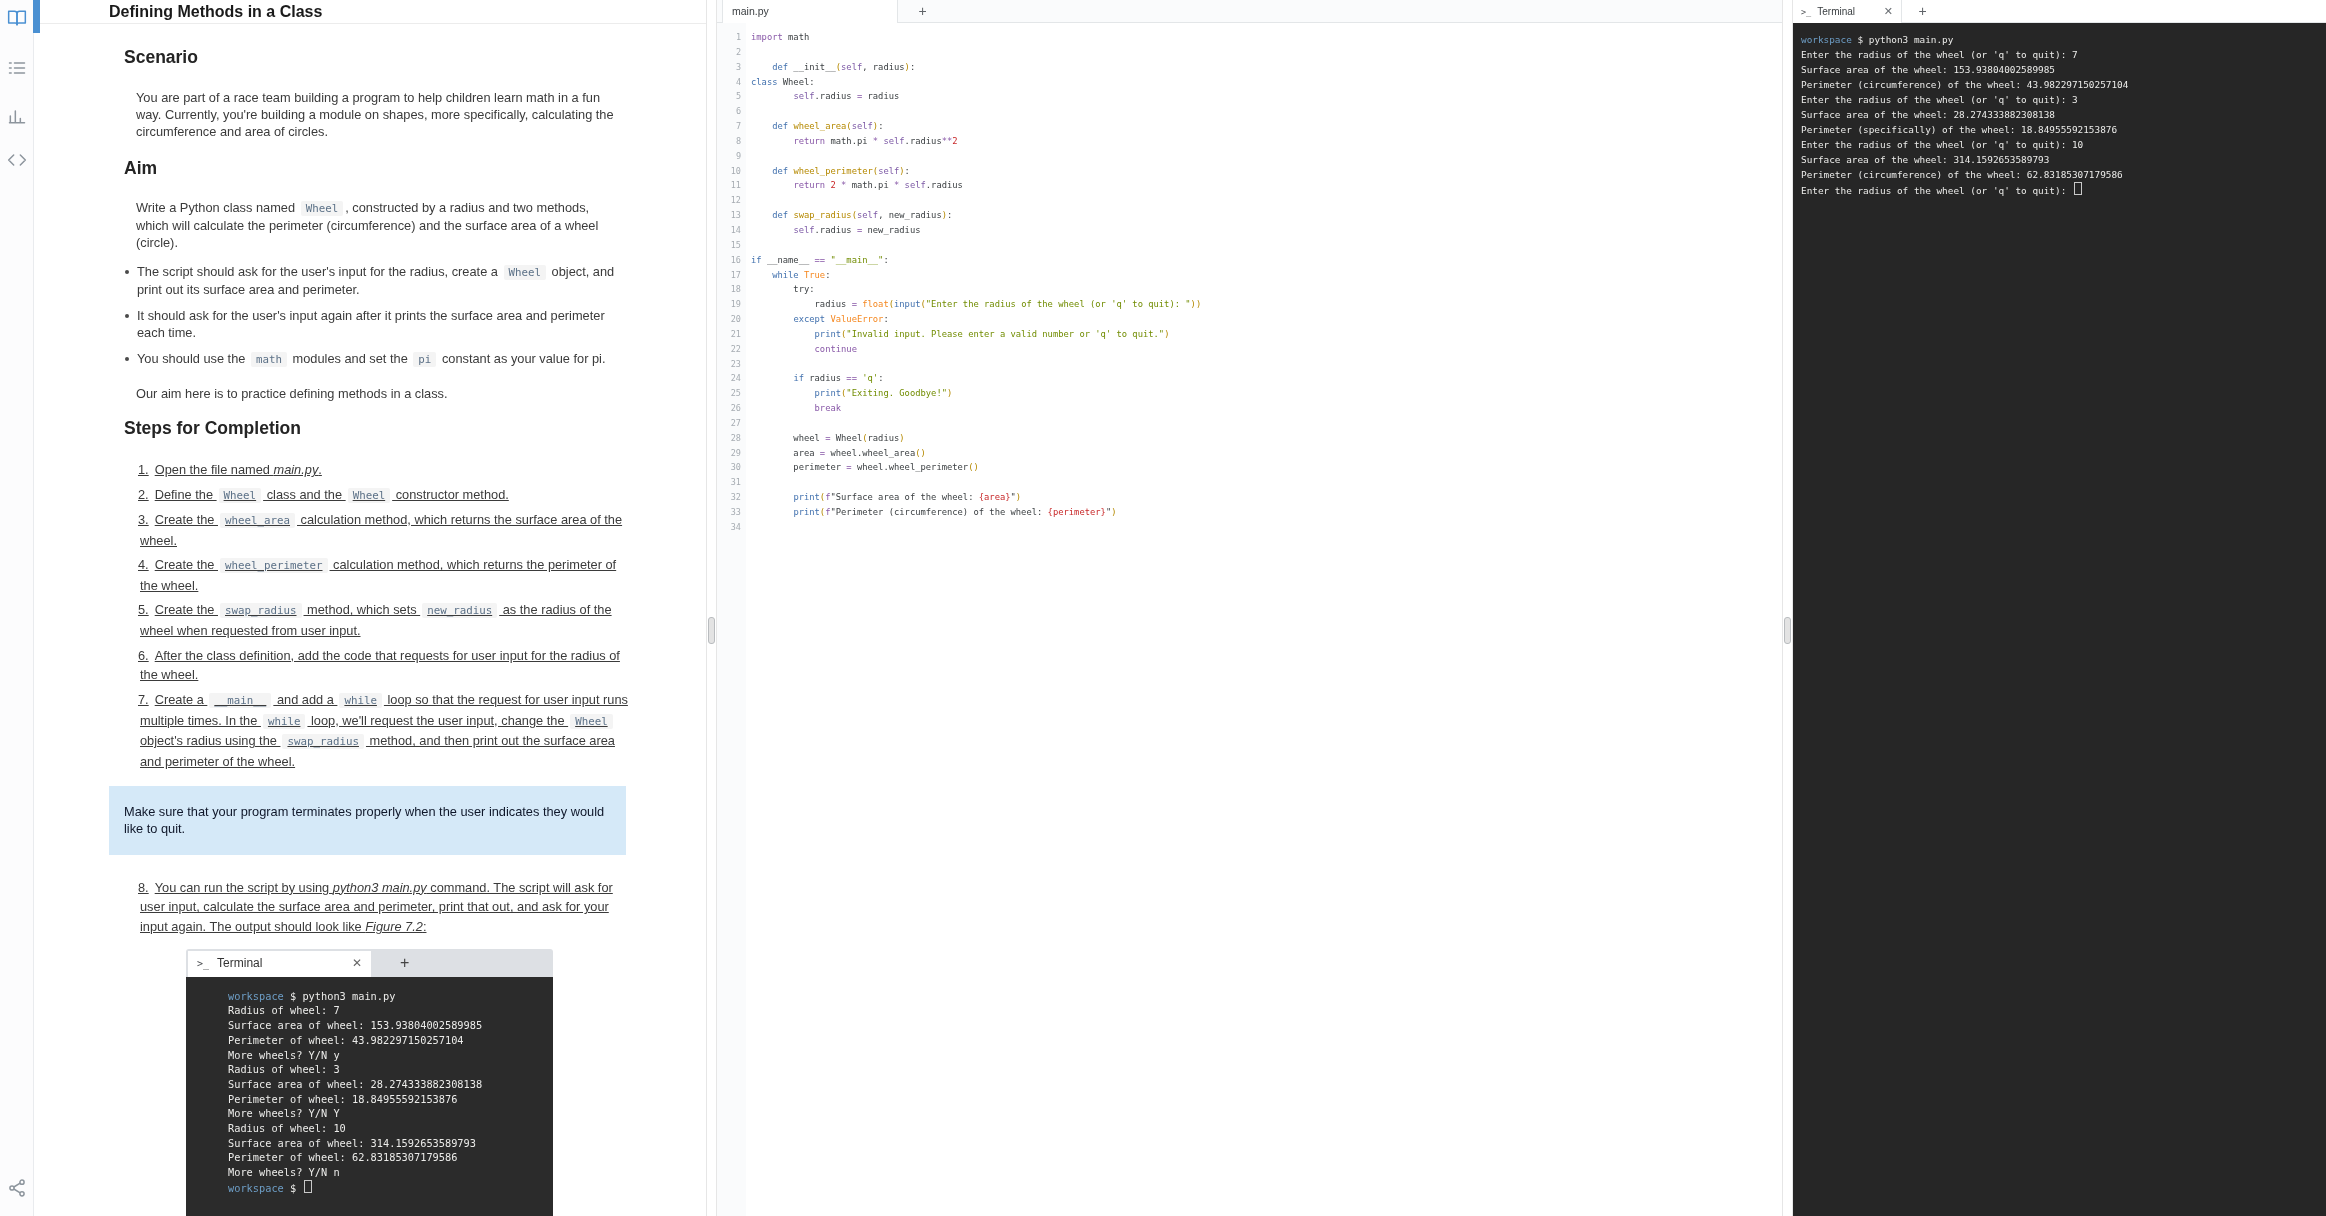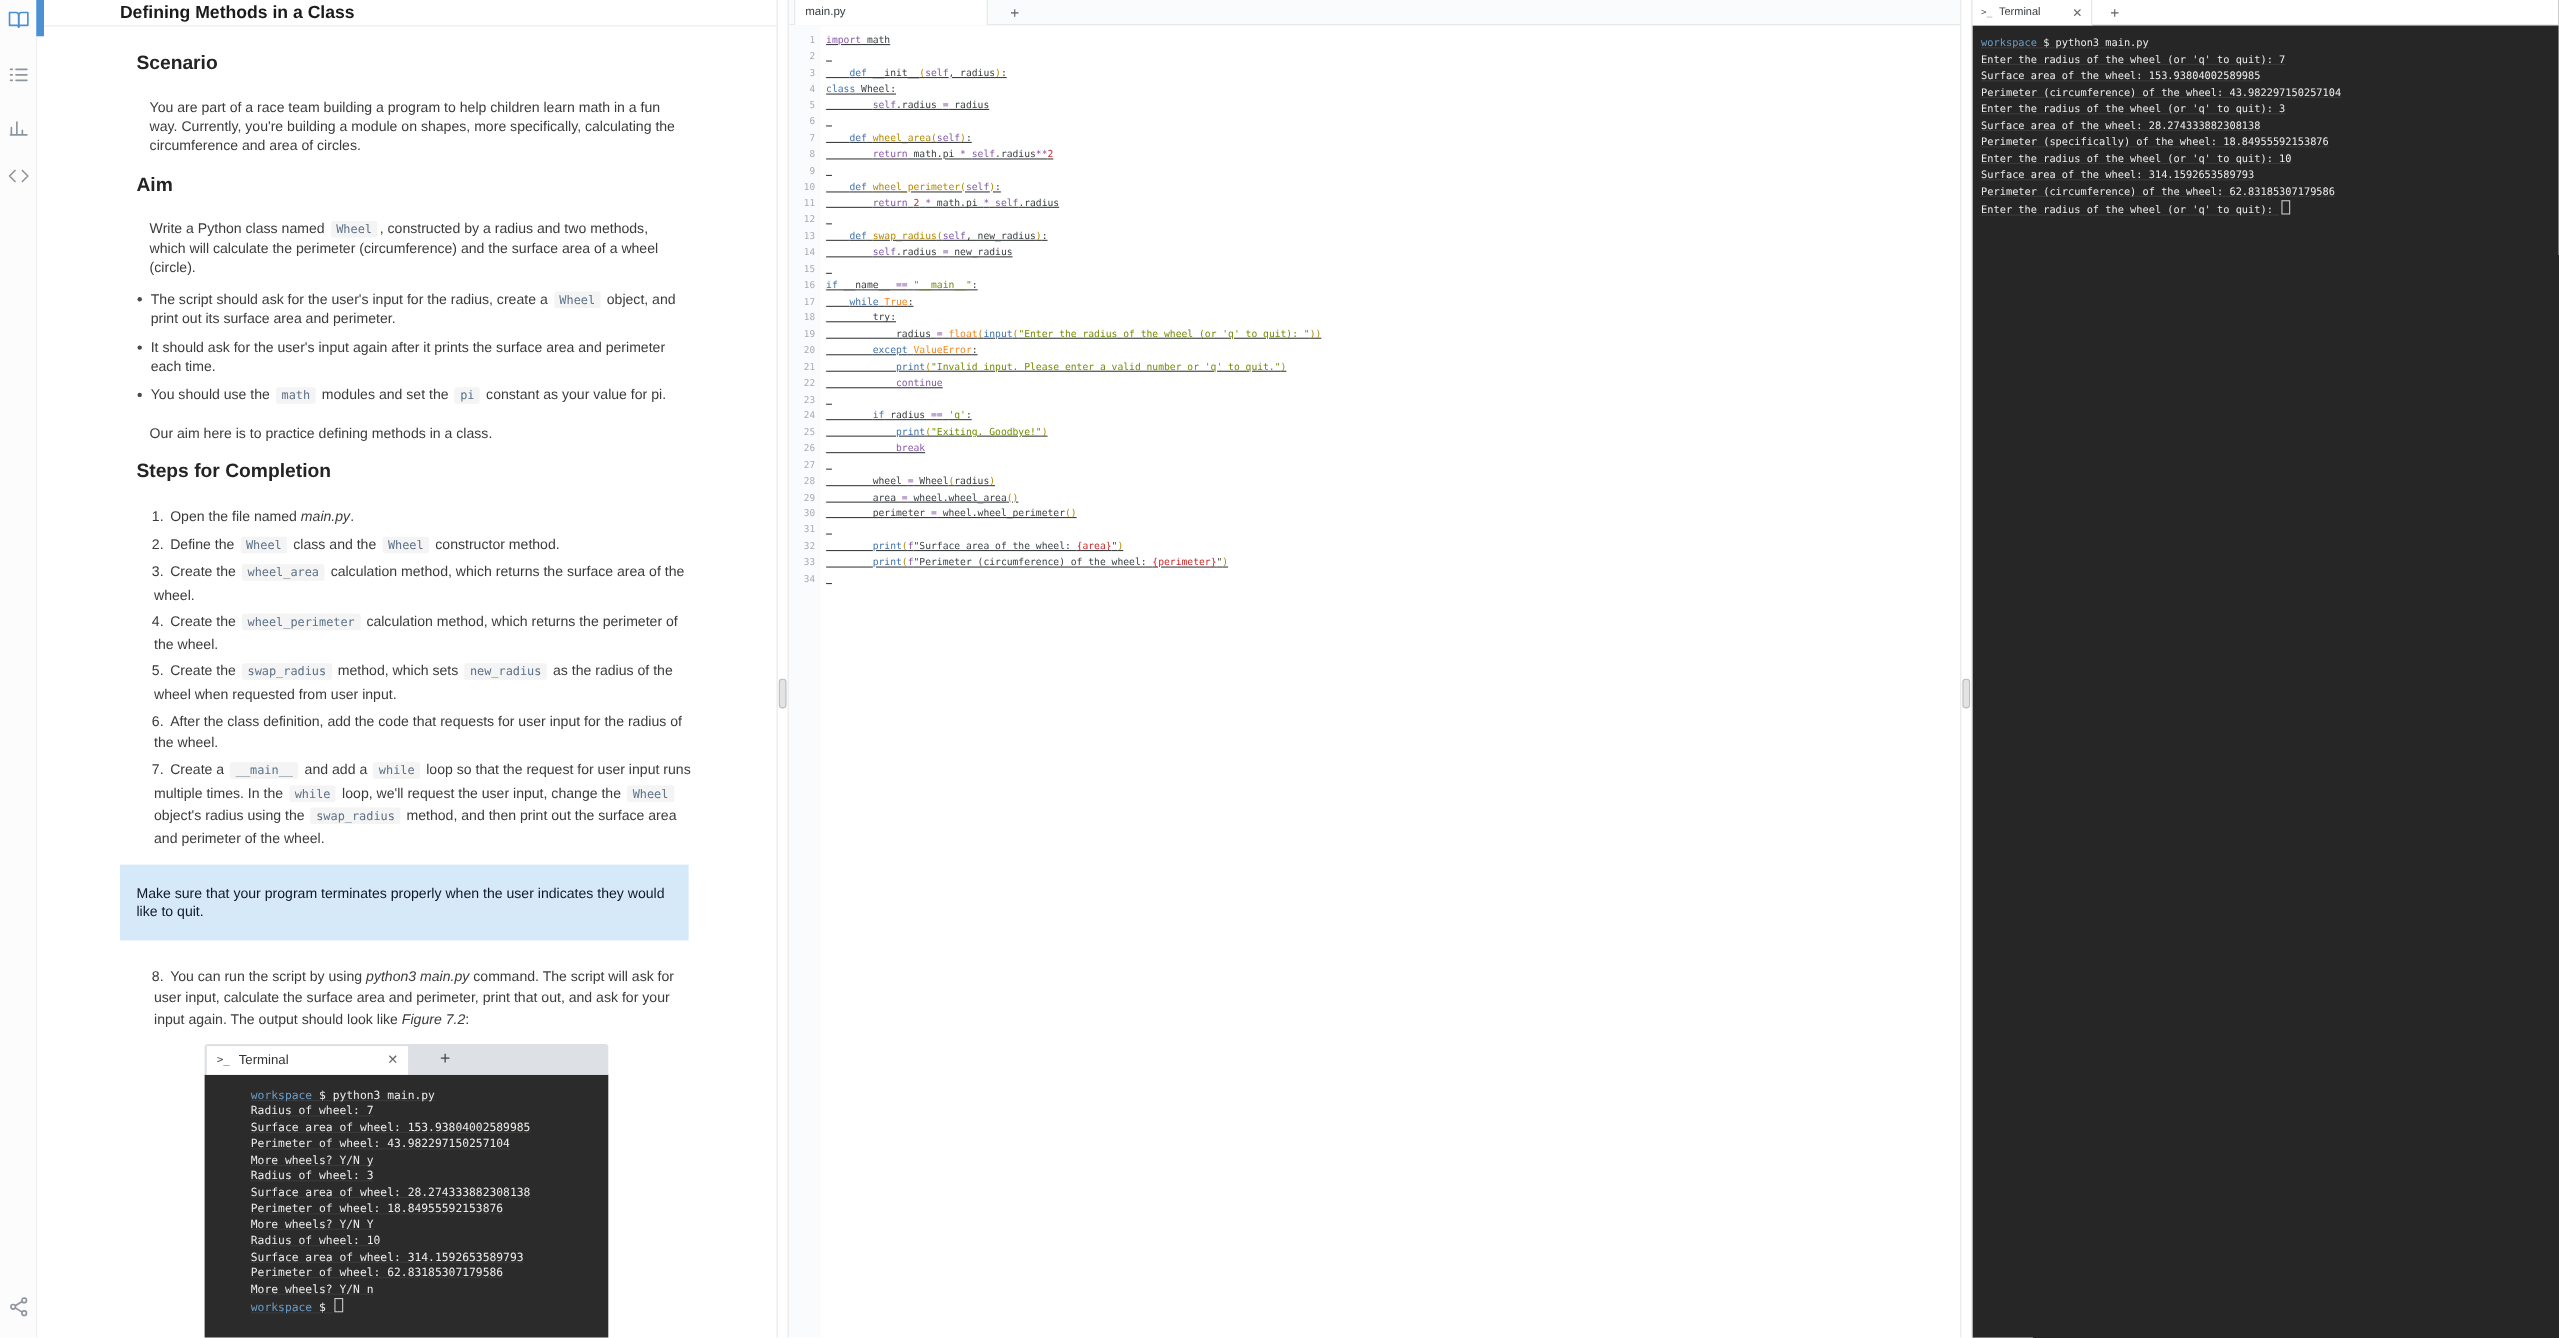--- a/index.html
+++ b/index.html
@@ -18,39 +18,39 @@
   .lesson-body{position:absolute;top:23px;left:0;right:0;bottom:0;padding:0 78px 0 90px;overflow:hidden;font-size:12.8px;line-height:17px;}
   h2{font-size:17.5px;font-weight:bold;color:#242424;margin:0;line-height:20px;}
   p{margin:12px;line-height:17px;}
   .m-scenario-h{margin-top:24px}.m-scenario-p{margin-top:22px}
   .m-aim-h{margin-top:18px}.m-aim-p1{margin-top:18px}.m-aim-p2{margin-top:21px}
   .m-ul{margin-top:21px}.m-aim-p3{margin-top:17px}
   .m-steps-h{margin-top:16px}.m-steps{margin-top:22px}
   ul.bullets{list-style:none;margin:0;padding:0;}
   ul.bullets li{position:relative;padding-left:13px;margin-bottom:9px;}
   ul.bullets li::before{content:"";position:absolute;left:1px;top:7px;width:4px;height:4px;border-radius:50%;background:#4a4a4a;}
-  .step{margin-left:14px;padding-left:2px;text-indent:-2px;line-height:19.7px;margin-bottom:4.8px;}
+  .step{margin-left:14px;padding-left:2px;text-indent:-2px;line-height:19.7px;margin-bottom:4.8px;text-decoration:underline;}
   .step-num{margin-right:6px;}
   .note{background:var(--note-bg);padding:17px 15px 18px 15px;margin:14px 2px 0 -15px;color:#0f172a;}
   .m-s8{margin-top:23px;}
   .r-c{font-family:"DejaVu Sans Mono",monospace;font-size:10.8px;background:#f4f4f4;color:#5c7187;padding:1px 5px;border-radius:2px;margin:0 2px;}
   .r-b{font-weight:bold;color:#161616;}
   .r-i{font-style:italic;}
   
   .fig{margin:12px 0 0 62px;width:367px;}
   .fig-tabbar{position:relative;height:28px;background:#dde0e4;border-top-left-radius:3px;border-top-right-radius:3px;}
   .fig-tab{position:absolute;left:2px;top:2px;bottom:0;width:183px;background:#fff;display:flex;align-items:center;padding:0 9px;box-sizing:border-box;font-size:12px;color:#333;}
   .fig-tab .ticon{font-family:"DejaVu Sans Mono",monospace;font-size:10px;color:#4a4d50;margin-right:8px;}
   .fig-tab .tlabel{flex:1;}
   .fig-x{font-size:12px;color:#666;}
   .fig-plus{position:absolute;left:214px;top:4px;font-size:16px;color:#444;line-height:20px;}
   .fig-term{height:243px;background:var(--fig-term-bg);padding:12px 8px 8px 42px;box-sizing:border-box;
             font-family:"DejaVu Sans Mono",monospace;font-size:10.3px;line-height:14.7px;overflow:hidden;}
   
-  .tl{white-space:pre;text-decoration:underline;}
+  .tl{white-space:pre;}
   .tk-w{color:var(--prompt);}
   .tk-t{color:#ececea;}
   .cursor{display:inline-block;width:6px;height:11px;border:1px solid #c9c9c9;margin-left:2px;vertical-align:-1px;}
   
   .divider{position:absolute;top:0;width:11px;height:1216px;background:#fff;border-left:1px solid #e6e6e6;border-right:1px solid #e6e6e6;box-sizing:border-box;z-index:3;}
   .divider .handle{position:absolute;left:1px;top:617px;width:7px;height:27px;background:#e3e3e3;border:1px solid #b9bcbf;border-radius:3px;box-sizing:border-box;}
   .div-l{left:706px;}.div-r{left:1782px;}
   
   .editor{position:absolute;left:717px;top:0;width:1065px;height:1216px;background:#fff;}
   .tabbar{position:absolute;top:0;left:0;right:0;height:23px;background:#fafbfc;border-bottom:1px solid #e3e6e8;box-sizing:border-box;}

